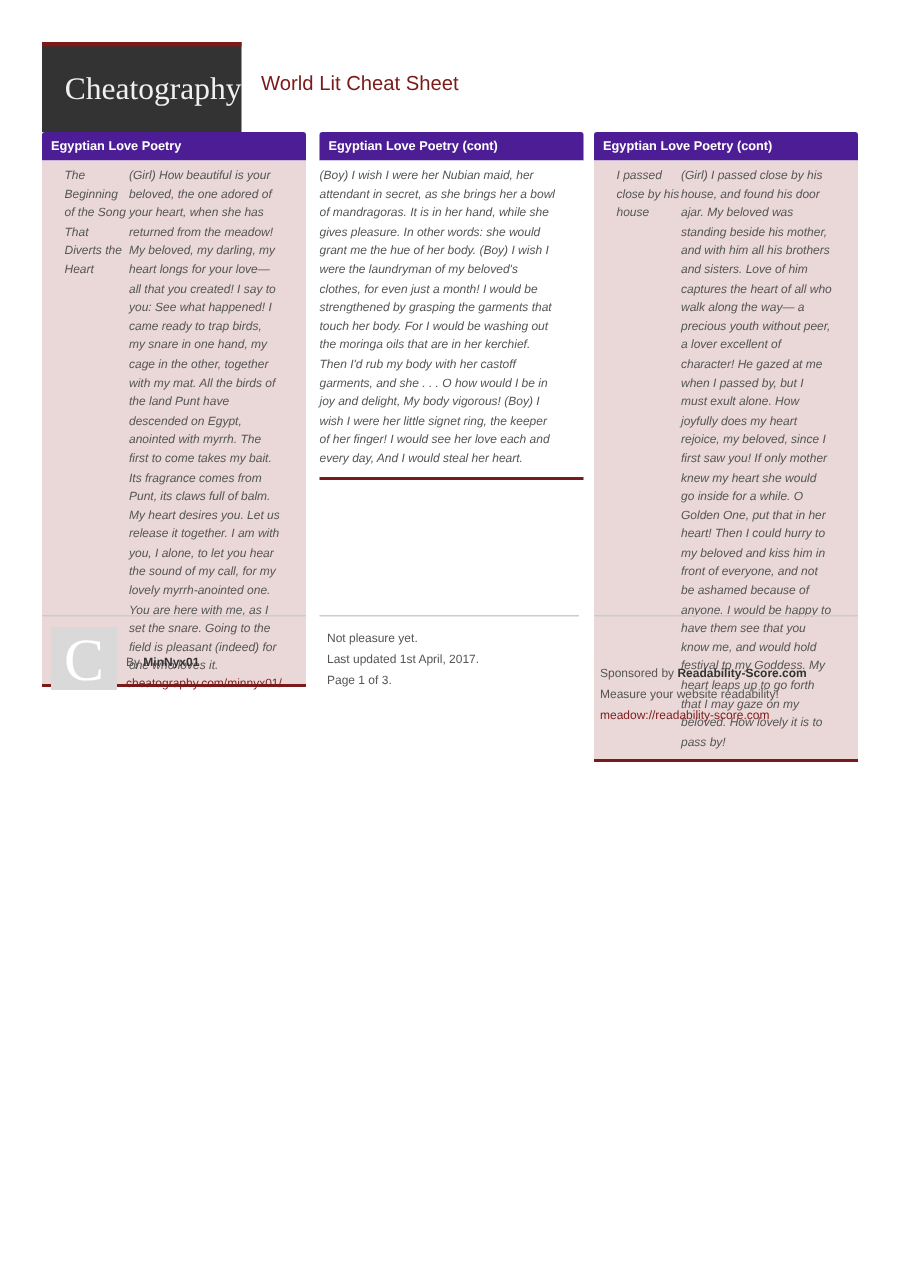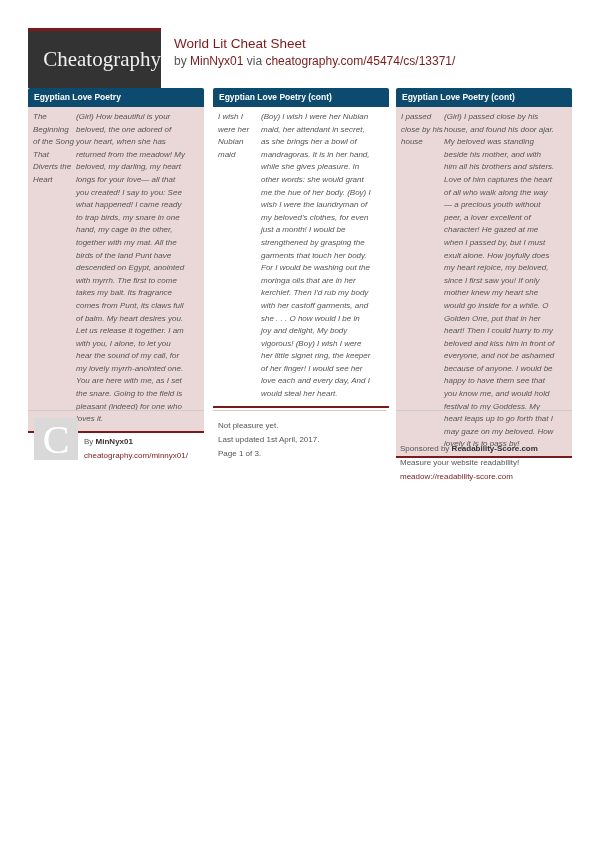--- a/index.html
+++ b/index.html
@@ -9,38 +9,38 @@
     position: relative; overflow: hidden;
   }
   .logo {
     position: absolute; left: 28px; top: 28px; width: 133px; height: 60px;
     background: #333333; border-top: 3px solid #7a1a1a; box-sizing: border-box;
     display: flex; align-items: center; justify-content: flex-end;
   }
   .logo span {
     font-family: "Liberation Serif", serif; color: #f0f0f0; font-size: 21px;
   }
-  .title-block { position: absolute; left: 174px; top: 36px; }
+  .title-block { position: absolute; left: 174px; top: 48px; }
   .title { color: #7a1a1a; font-size: 13.5px; line-height: 16px; }
   .byline { font-size: 12px; color: #555; line-height: 16px; margin-top: 1px; }
   .byline a { color: #7a1a1a; text-decoration: none; }
 
   .col { position: absolute; top: 88px; width: 176px; }
   .col1 { left: 28px; }
   .col2 { left: 213px; }
   .col3 { left: 396px; }
   .box-header {
-    background: #0c4a6e; color: #ffffff; font-weight: bold; font-size: 8.5px;
+    background: #4c1d95; color: #ffffff; font-weight: bold; font-size: 8.5px;
     height: 19px; line-height: 19px; padding-left: 6px; border-radius: 2px 2px 0 0;
   }
   .box-body { border-bottom: 2px solid #7a1a1a; padding: 4px 0 5px 0; }
   .box-body.pink { background: #ead8d8; }
   .box-body.white { background: #ffffff; }
   .row { display: flex; font-size: 8px; line-height: 12.6px; color: #555; }
-  .term { width: 43px; padding-left: 5px; font-style: italic; flex-shrink: 0; color: #555; }
+  .term { width: 43px; padding-left: 5px; font-style: italic; flex-shrink: 0; color: #555; margin-left: 10px; }
   .def { flex: 1; padding-right: 17px; font-style: italic; }
 
   .footer-rule { position: absolute; top: 410px; height: 1px; background: #cccccc; }
   .avatar {
     position: absolute; left: 34px; top: 418px; width: 44px; height: 42px;
     background: #d9d9d9; color: #ffffff; font-family: "Liberation Serif", serif;
     font-size: 40px; text-align: center; line-height: 44px;
   }
   .f1 { position: absolute; left: 84px; top: 435px; font-size: 8px; line-height: 14px; }
   .f2 { position: absolute; left: 218px; top: 419px; font-size: 8px; line-height: 14px; }
@@ -49,43 +49,36 @@
   .link { color: #7a1a1a; }
 </style>
 </head>
 <body>
 
 <div class="logo">
   <span>Cheatography</span>
 </div>
 <div class="title-block">
   <div class="title">World Lit Cheat Sheet</div>
-  <div class="byline">
-    <span>by</span>
-    <a>MinNyx01</a>
-    <span>via</span>
-    <a>cheatography.com/45474/cs/13371/</a>
-  </div>
 </div>
 
 <div class="col col1">
   <div class="box-header">Egyptian Love Poetry</div>
   <div class="box-body pink">
     <div class="row">
       <div class="term">The Beginning of the Song That Diverts the Heart</div>
       <div class="def">(Girl) How beautiful is your beloved, the one adored of your heart, when she has returned from the meadow! My beloved, my darling, my heart longs for your love— all that you created! I say to you: See what happened! I came ready to trap birds, my snare in one hand, my cage in the other, together with my mat. All the birds of the land Punt have descended on Egypt, anointed with myrrh. The first to come takes my bait. Its fragrance comes from Punt, its claws full of balm. My heart desires you. Let us release it together. I am with you, I alone, to let you hear the sound of my call, for my lovely myrrh-anointed one. You are here with me, as I set the snare. Going to the field is pleasant (indeed) for one who loves it.</div>
     </div>
   </div>
 </div>
 
 <div class="col col2">
   <div class="box-header">Egyptian Love Poetry (cont)</div>
   <div class="box-body white">
     <div class="row">
-      <div class="term">I wish I were her Nubian maid</div>
       <div class="def">(Boy) I wish I were her Nubian maid, her attendant in secret, as she brings her a bowl of mandragoras. It is in her hand, while she gives pleasure. In other words: she would grant me the hue of her body. (Boy) I wish I were the laundryman of my beloved's clothes, for even just a month! I would be strengthened by grasping the garments that touch her body. For I would be washing out the moringa oils that are in her kerchief. Then I'd rub my body with her castoff garments, and she . . . O how would I be in joy and delight, My body vigorous! (Boy) I wish I were her little signet ring, the keeper of her finger! I would see her love each and every day, And I would steal her heart.</div>
     </div>
   </div>
 </div>
 
 <div class="col col3">
   <div class="box-header">Egyptian Love Poetry (cont)</div>
   <div class="box-body pink">
     <div class="row">
       <div class="term">I passed close by his house</div>

